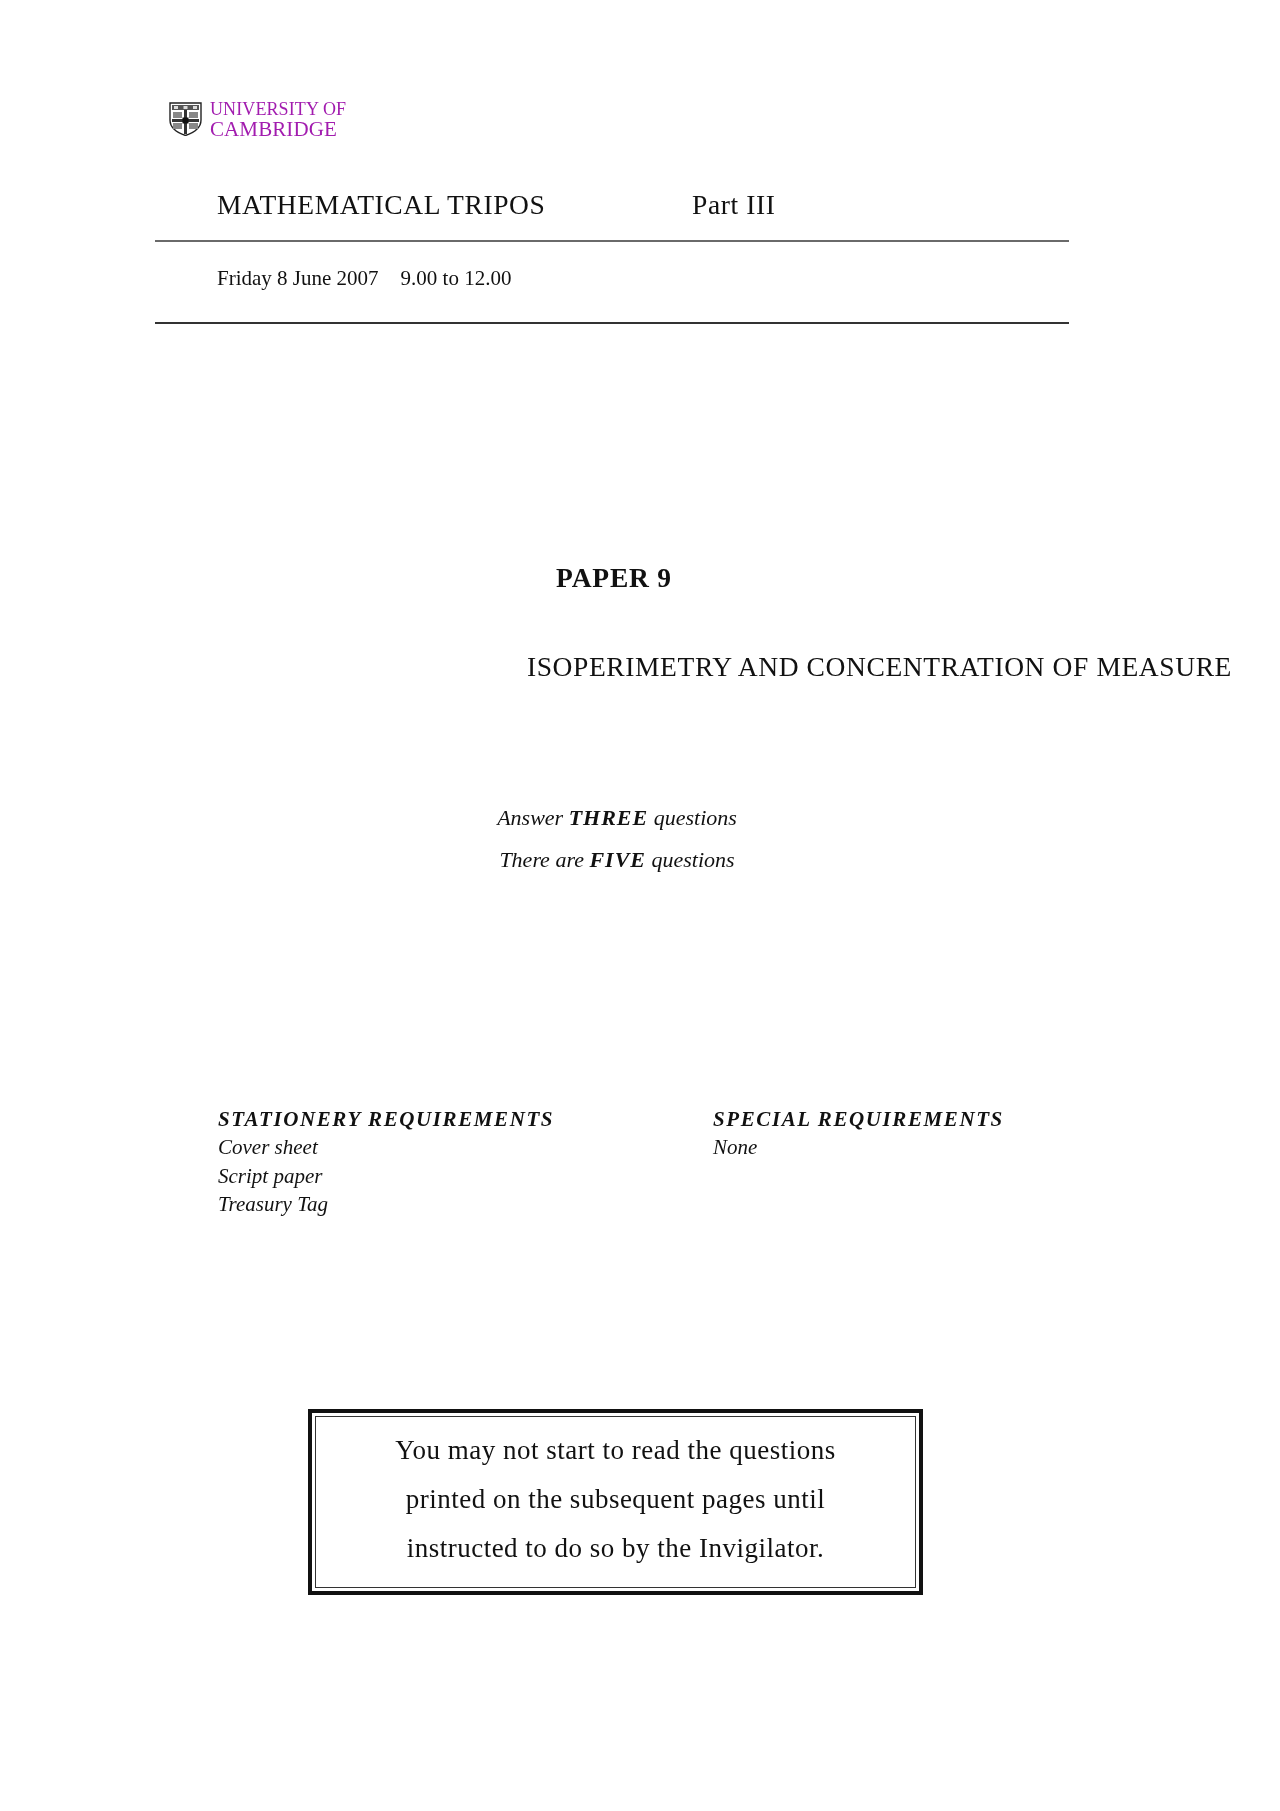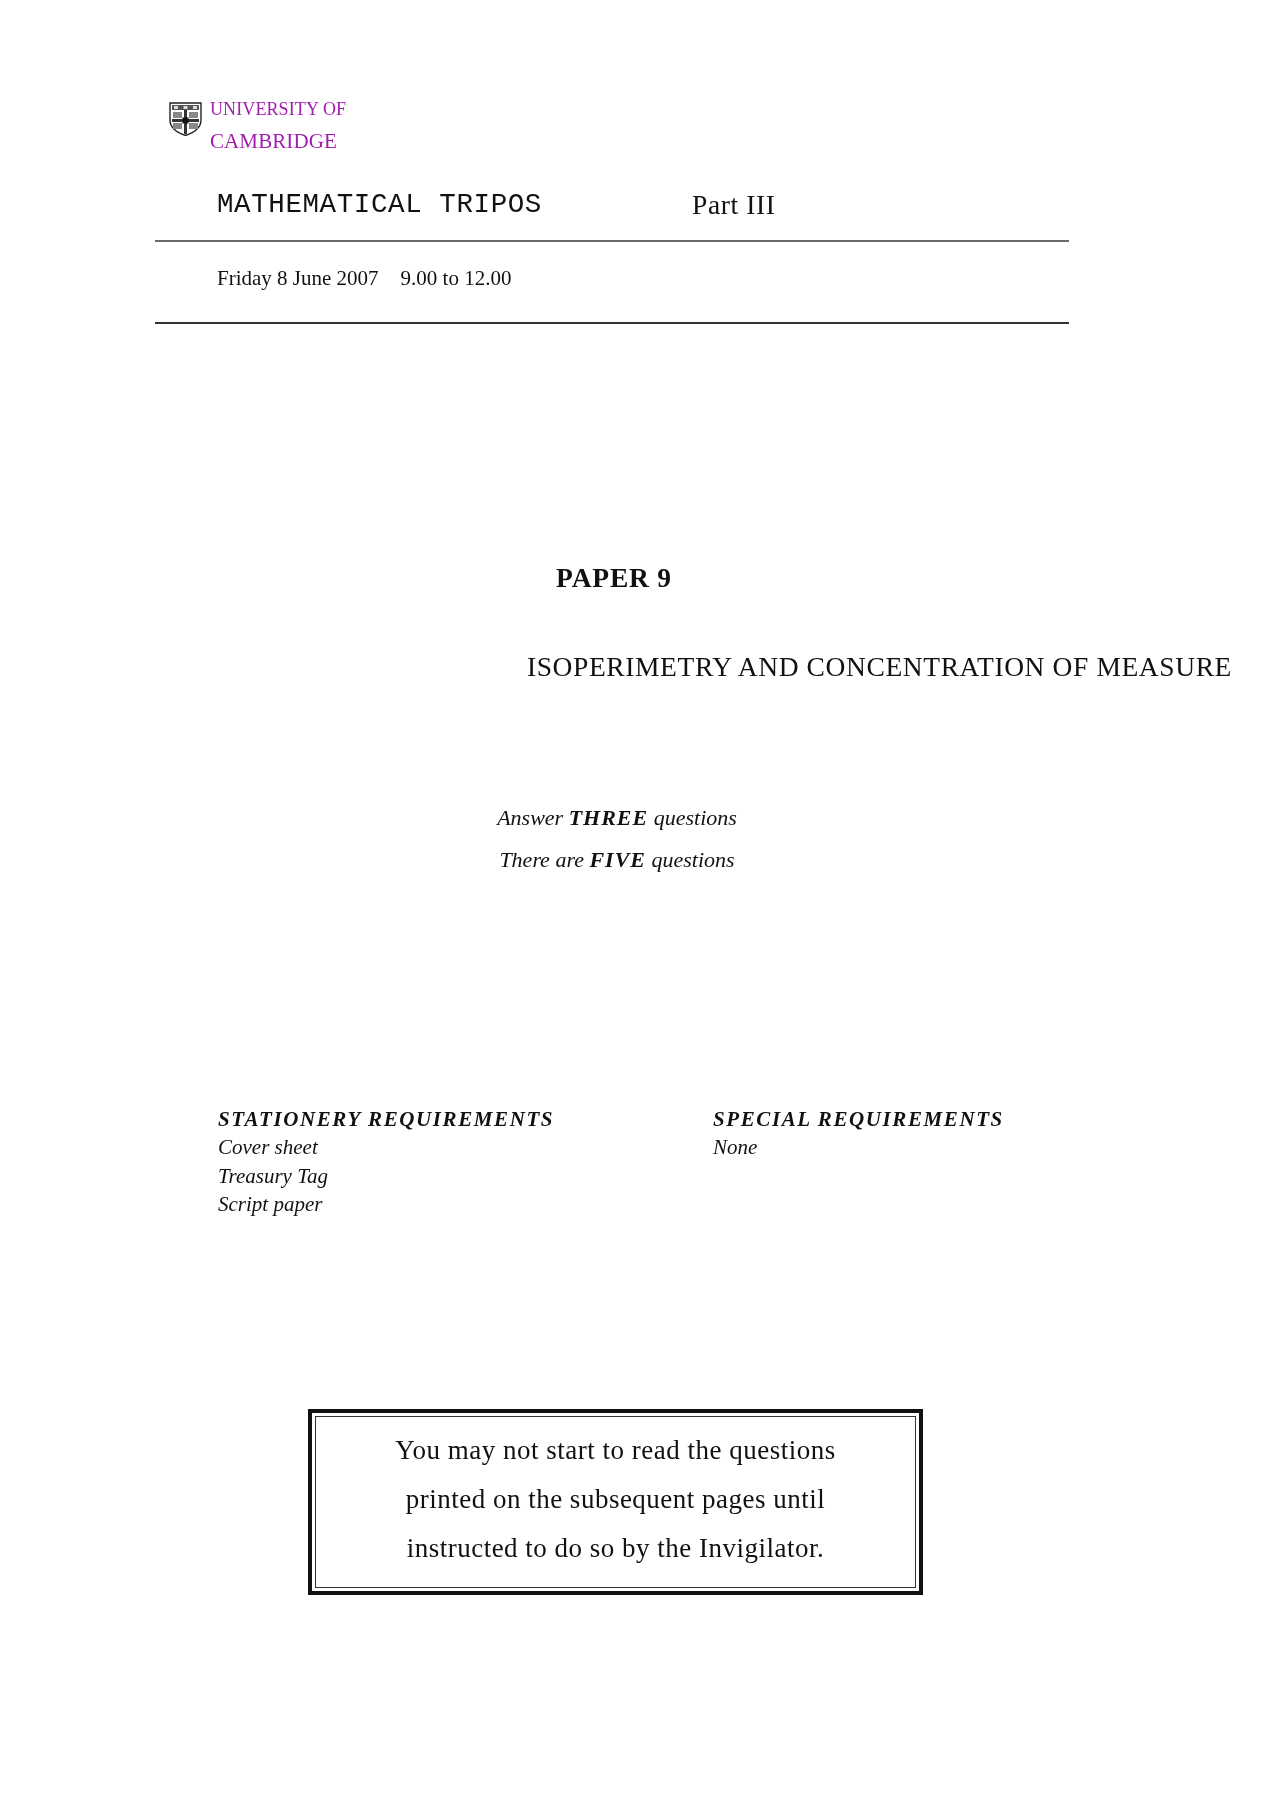--- a/index.html
+++ b/index.html
@@ -16,24 +16,24 @@
       color: #111111;
     }
     .abs { position: absolute; }
 
     
     .logo { left: 169px; top: 101px; width: 200px; height: 40px; }
     .logo .shield { position: absolute; left: 0; top: 1px; width: 33px; height: 34px; }
     .logo .wordmark { position: absolute; left: 41px; top: -1px; line-height: 19px; font-size: 19.5px; letter-spacing: 0.1px; color: #a21caf; }
     .logo .wordmark div { white-space: nowrap; }
     .logo .wordmark .l1 { font-size: 18px; }
-    .logo .wordmark .l2 { font-size: 21px; line-height: 21px; margin-top: 12px; }
+    .logo .wordmark .l2 { font-size: 21px; line-height: 21px; }
 
     
-    .tripos { left: 217px; top: 189px; font-size: 27.5px; letter-spacing: 0.6px; white-space: nowrap; font-family: Liberation Mono, monospace; }
+    .tripos { left: 217px; top: 189px; font-size: 27.5px; letter-spacing: 0.6px; white-space: nowrap; }
     .part { left: 692px; top: 189px; font-size: 27.5px; letter-spacing: 0.6px; white-space: nowrap; }
     .rule { left: 155px; width: 914px; background: #555; }
     .rule1 { top: 240px; height: 2px; background: #6a6a6a; }
     .rule2 { top: 322px; height: 2px; background: #333; }
     .date { left: 217px; top: 266px; font-size: 21px; white-space: nowrap; }
     .date .gap { display: inline-block; width: 22px; }
 
     
     .paper { left: 0; width: 1228px; text-align: center; top: 562px; font-size: 27.5px; font-weight: bold; letter-spacing: 0.8px; }
     .subject { left: 0; width: 1232px; text-align: right; top: 651px; font-size: 27.5px; letter-spacing: 0.6px; white-space: nowrap; }
@@ -112,22 +112,22 @@
   <div class="line">
     <span>There are</span>
     <b>FIVE</b>
     <span>questions</span>
   </div>
 </div>
 
 <div class="abs req stationery">
   <div class="heading">STATIONERY REQUIREMENTS</div>
   <div class="item">Cover sheet</div>
+  <div class="item">Script paper</div>
   <div class="item">Treasury Tag</div>
-  <div class="item">Script paper</div>
 </div>
 <div class="abs req special">
   <div class="heading">SPECIAL REQUIREMENTS</div>
   <div class="item">None</div>
 </div>
 
 <div class="abs notice-outer">
   <div class="notice-inner">
     <div class="line">You may not start to read the questions</div>
     <div class="line">printed on the subsequent pages until</div>

